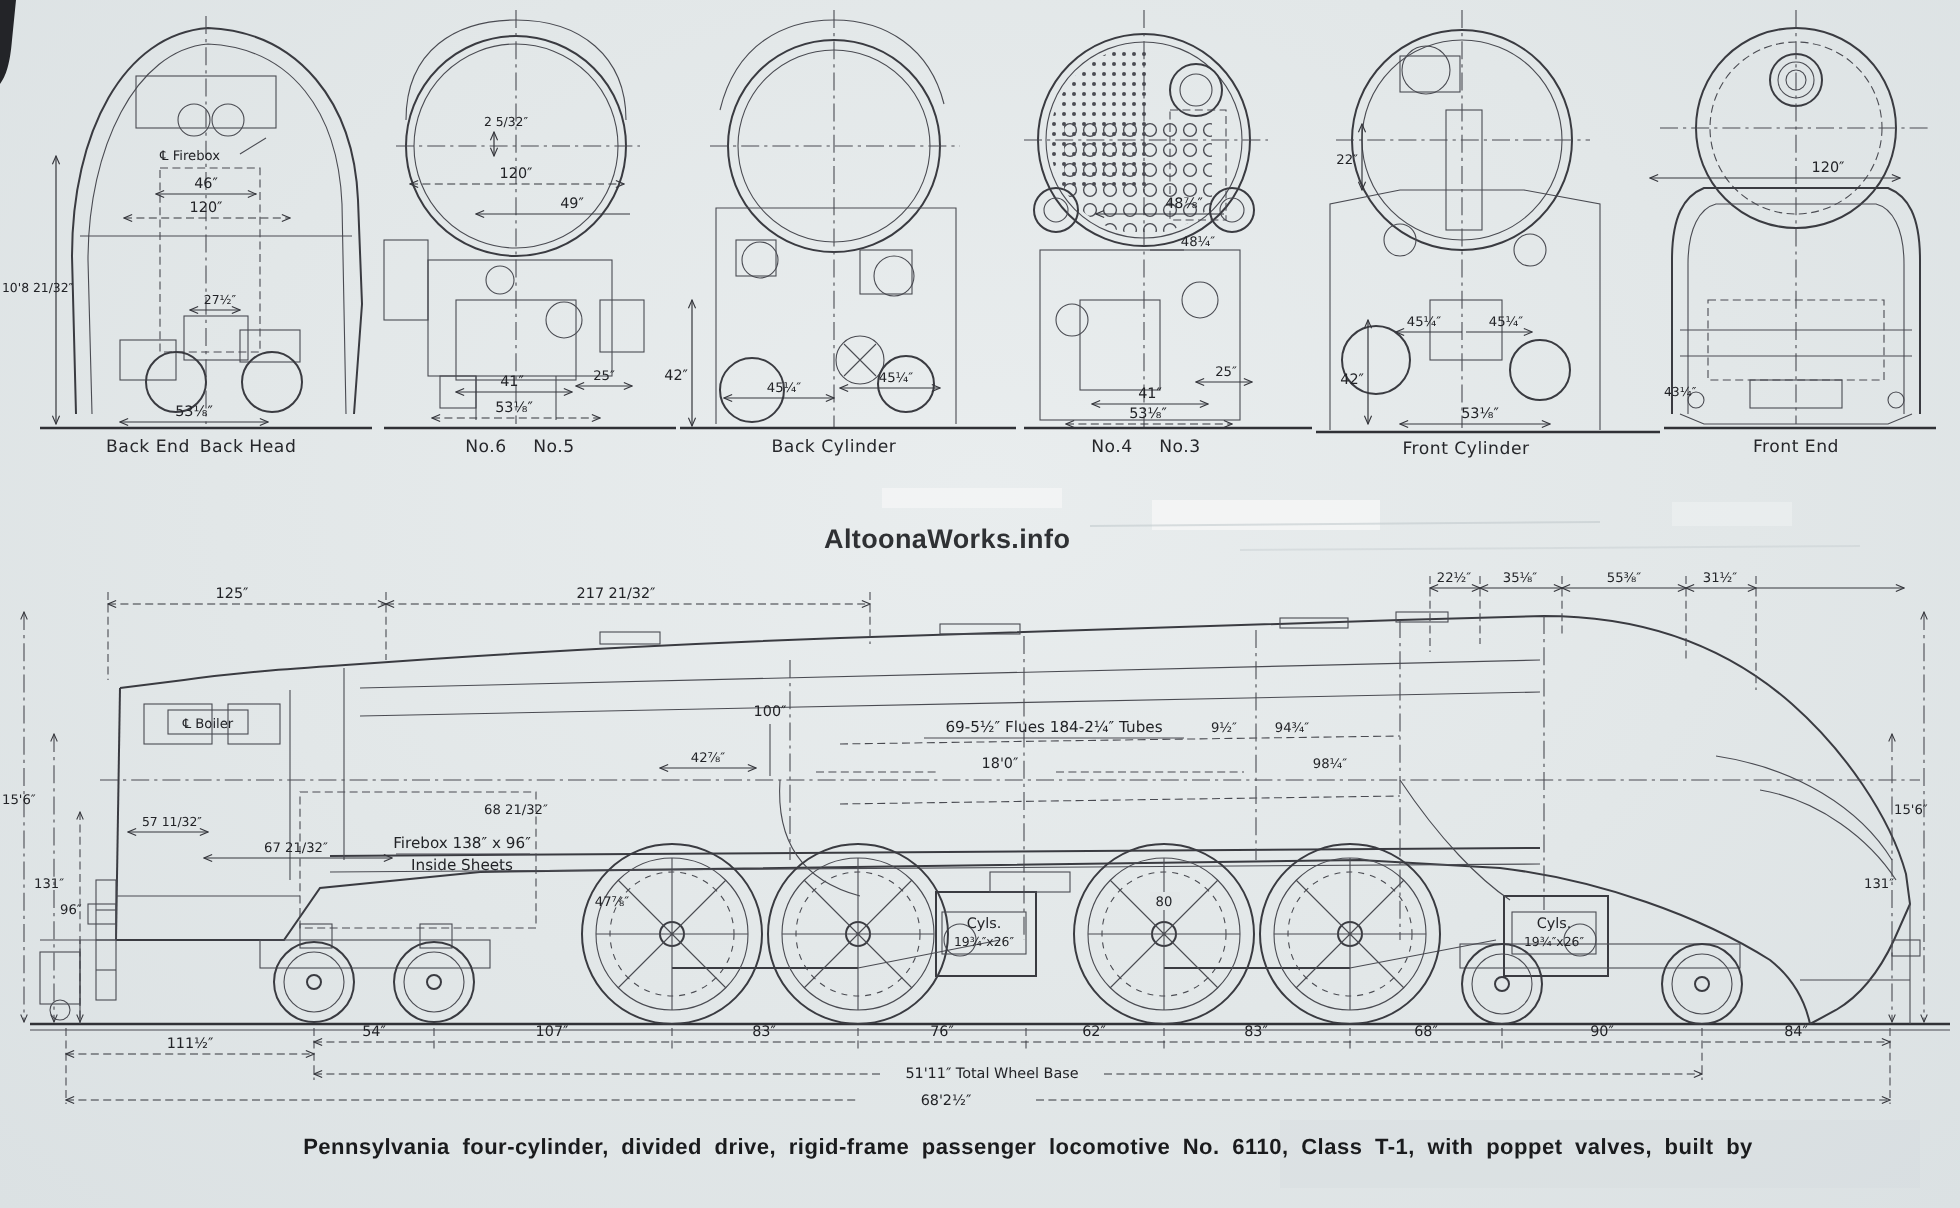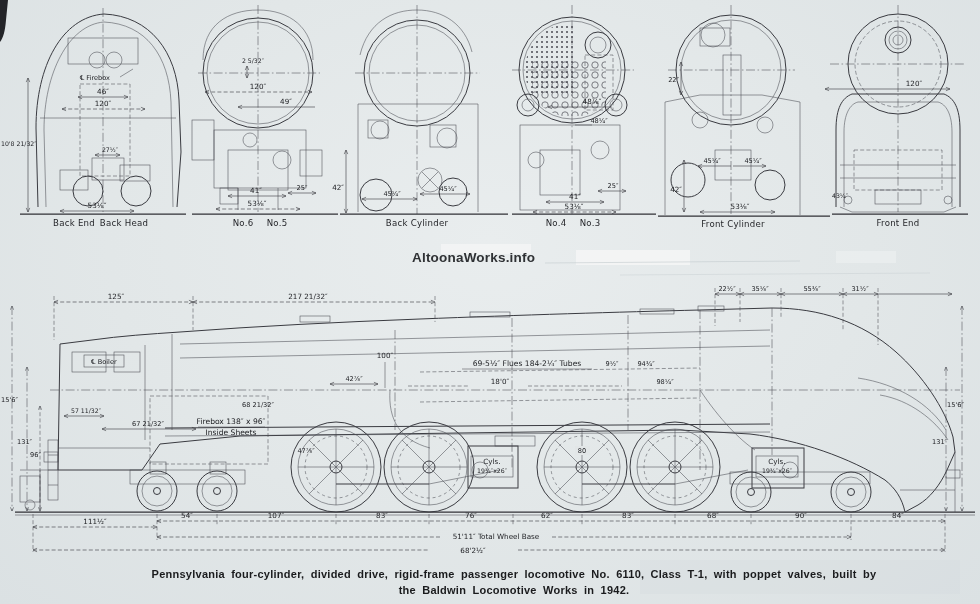--- a/index.html
+++ b/index.html
@@ -13,21 +13,21 @@
   .dsh{stroke-dasharray:4 2.2;}
   .cl{fill:none;stroke:#4a4b52;stroke-width:.55;stroke-dasharray:9 2.5 1.6 2.5;}
   .dim{fill:none;stroke:#35363c;stroke-width:.6;}
   .t6{font-size:6.2px;}
   .t65{font-size:6.6px;}
   .t7{font-size:7.2px;}
   .t75{font-size:7.6px;}
   .lbl{font-size:8.6px;fill:#26272b;letter-spacing:.25px;}
   .mid{text-anchor:middle;}
   .end{text-anchor:end;}
-  .watermark{position:absolute;left:412px;top:250px;font:700 13.5px "Liberation Sans",sans-serif;
+  .watermark{position:absolute;left:412px;top:262px;font:700 13.5px "Liberation Sans",sans-serif;
              color:#2f3134;letter-spacing:.2px;text-align:right;}
   .caption{position:absolute;left:0;right:0;top:567px;text-align:center;
            font:700 11px/15.5px "Liberation Sans",sans-serif;color:#1a1b1d;
            letter-spacing:.25px;word-spacing:3px;padding-left:48px;}
 </style>
 </head>
 <body>
 
 <div class="page">
 
@@ -432,16 +432,15 @@
       <line class="dim dsh" x1="518" y1="550" x2="945" y2="550" marker-end="url(#arr)"></line>
       <text class="t7 mid" x="473" y="552.5">68'2½″</text>
     </g>
   </g>
 </svg>
 
 <div class="watermark">AltoonaWorks.info</div>
 
 <div class="caption">
   <div>Pennsylvania four-cylinder, divided drive, rigid-frame passenger locomotive No. 6110, Class T-1, with poppet valves, built by</div>
-  <div>the Baldwin Locomotive Works in 1942.</div>
 </div>
 
 </div>
 
 </body></html>

